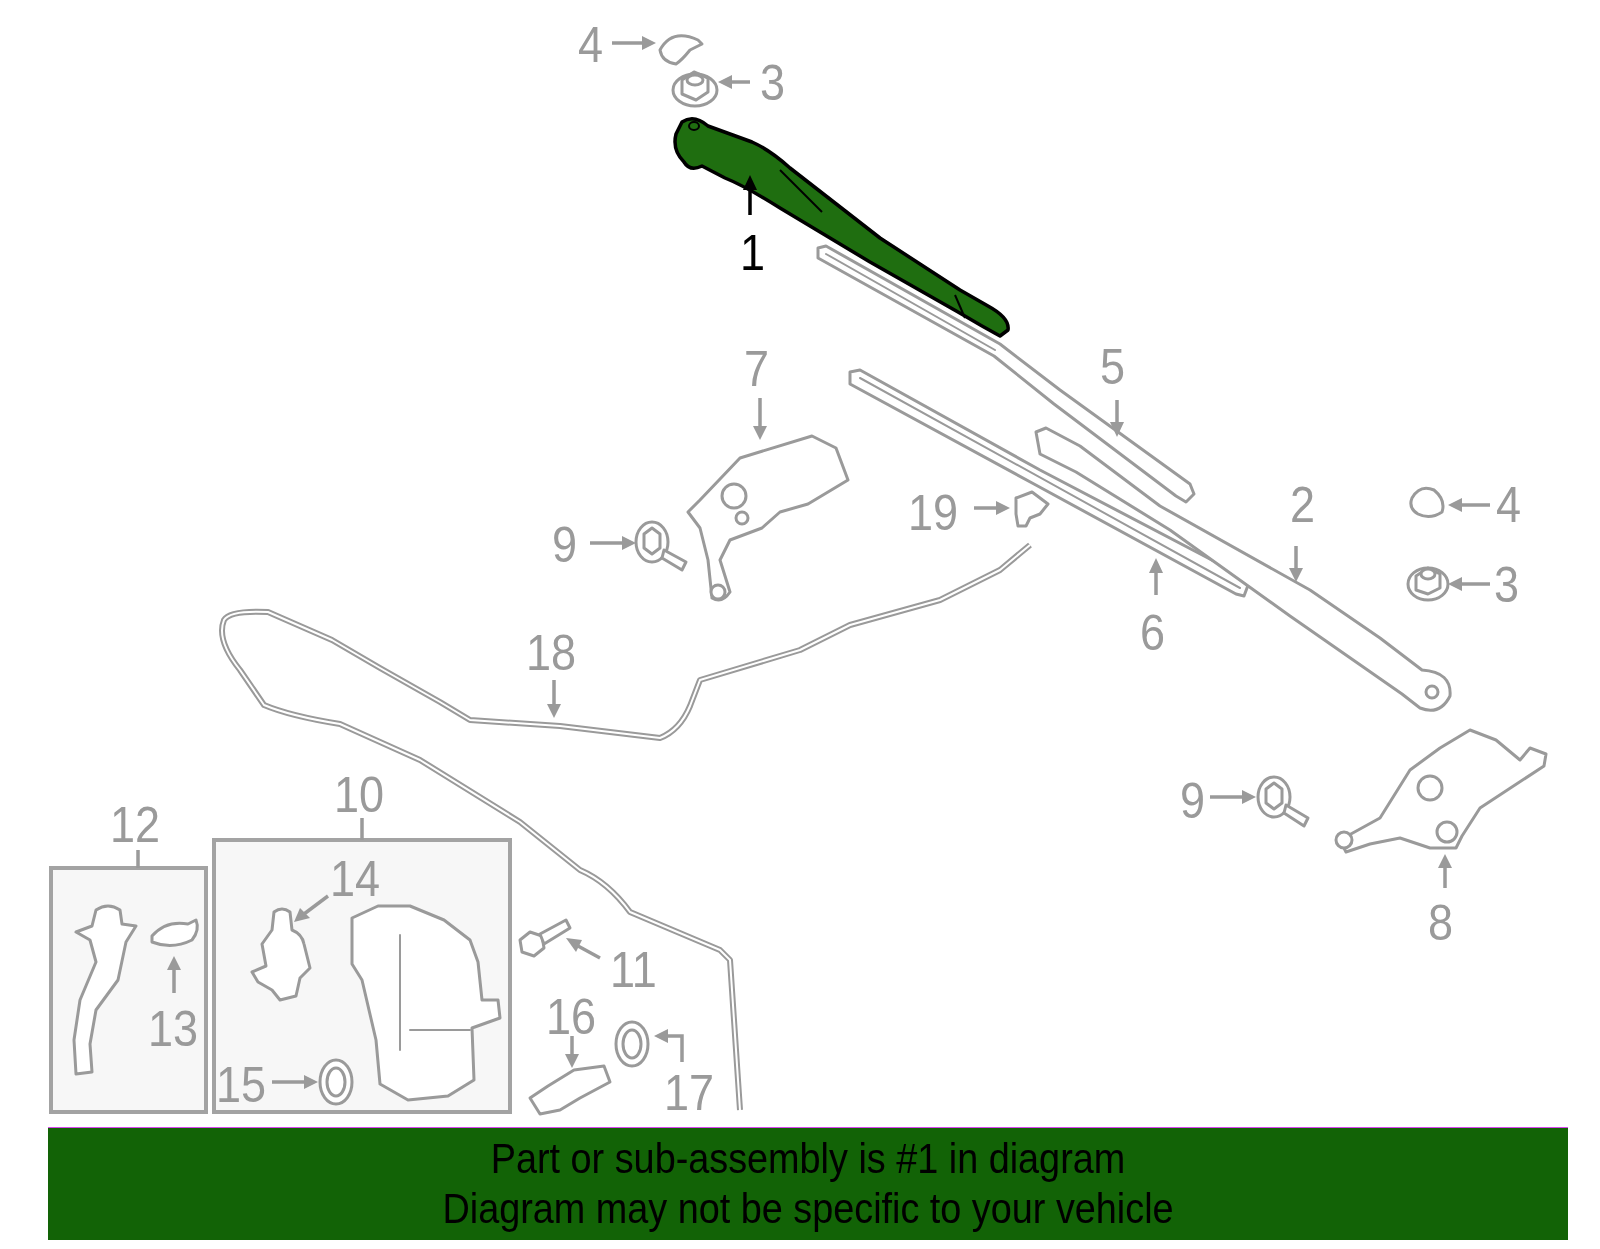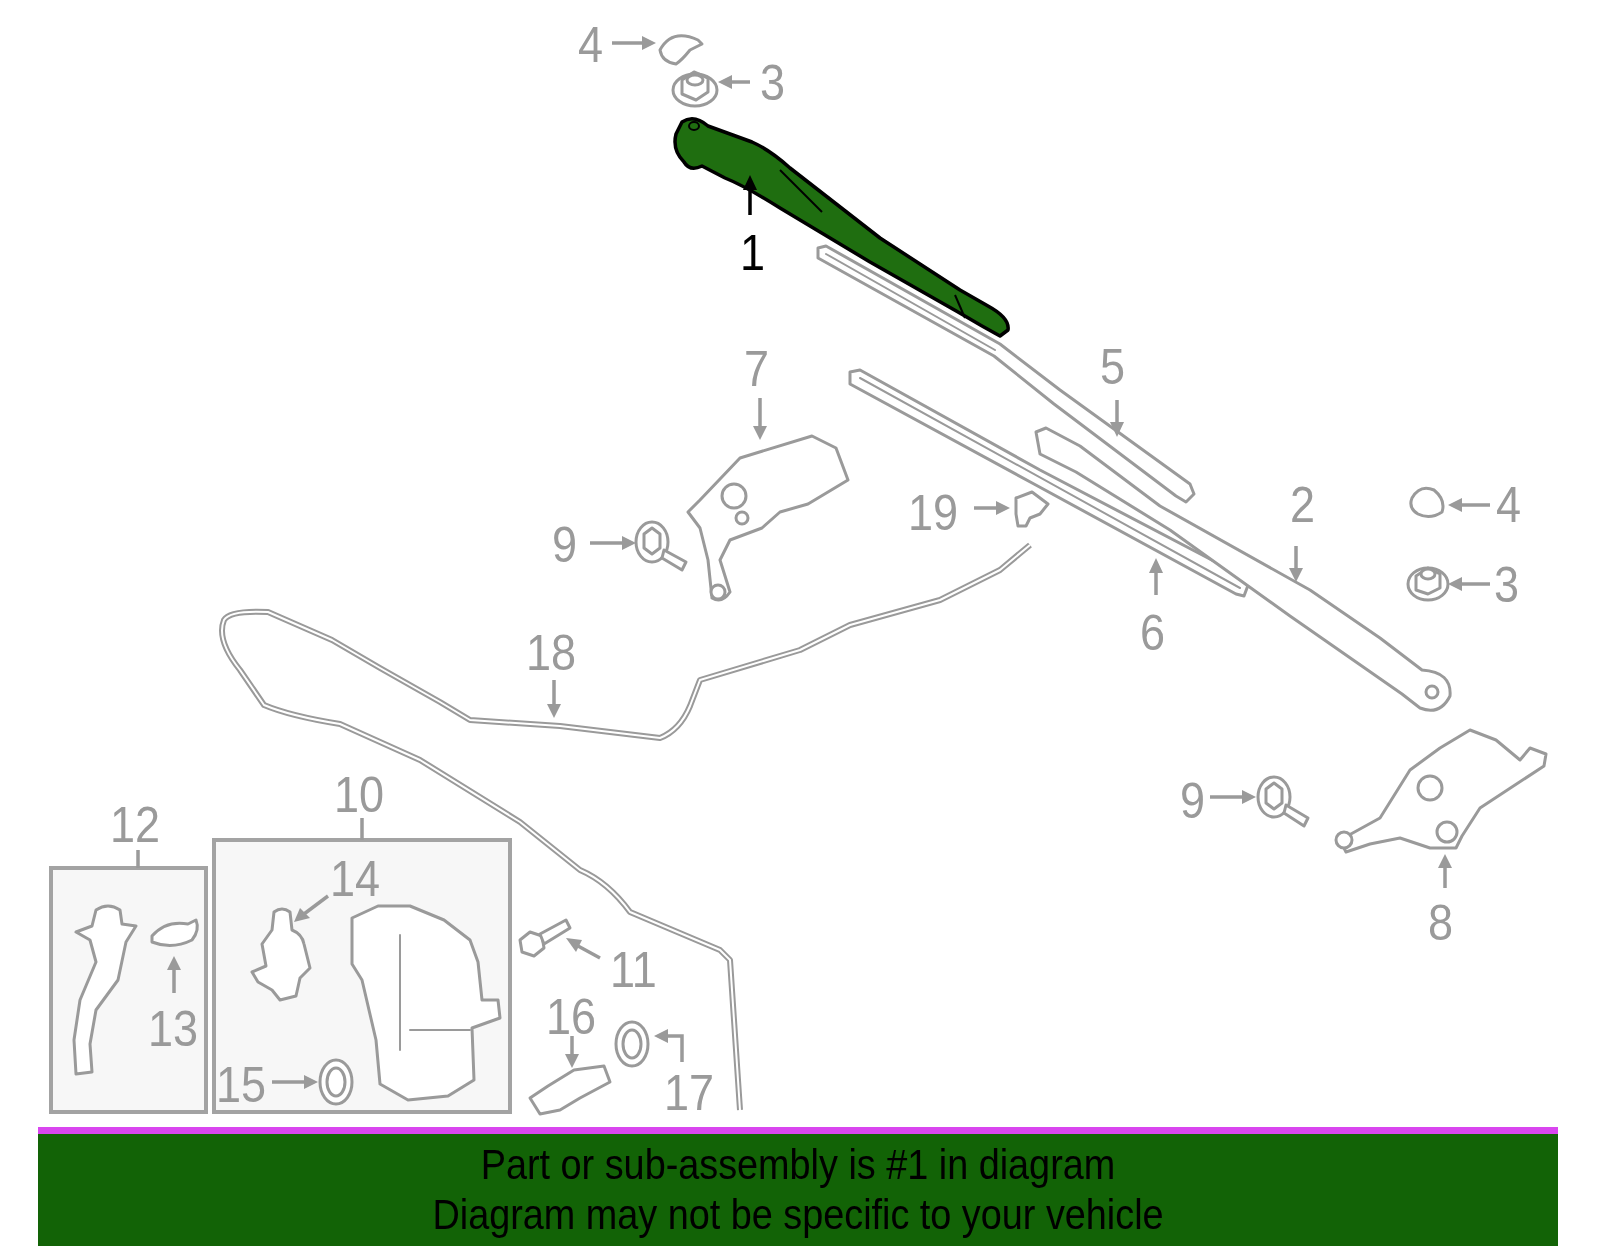--- a/index.html
+++ b/index.html
@@ -11,22 +11,22 @@
   .lead { fill: none; stroke: #9a9a9a; stroke-width: 3.5; }
   .ahead { fill: #9a9a9a; }
   .hl { fill: #1f6e10; stroke: #000; stroke-width: 3.5; stroke-linejoin: round; }
   .hl-thin { fill: none; stroke: #000; stroke-width: 2; }
   .lead-hl { fill: none; stroke: #000; stroke-width: 3.5; }
   .ahead-hl { fill: #000; }
   .box { fill: #f7f7f7; stroke: #a3a3a3; stroke-width: 4; }
   .callout { position: absolute; font-size: 50px; line-height: 50px; color: #9a9a9a;
              transform: scaleX(0.9); transform-origin: left top; white-space: nowrap; }
   .callout.highlight { color: #000; }
-  #banner { position: absolute; left: 38px; top: 1127px; width: 1520px; height: 112px;
-            background: #126306; border-top: 7px solid #d946ef; }
+  #banner { position: absolute; left: 48px; top: 1127px; width: 1520px; height: 112px;
+            background: #126306; border-top: 1px solid #d946ef; }
   .banner-line { position: absolute; left: 0; width: 1520px; text-align: center; color: #000;
                  font-size: 42px; line-height: 46px; transform: scaleX(0.9); transform-origin: 50% 0; }
 </style>
 </head>
 <body>
 
 <svg id="diagram" viewBox="0 0 1600 1249" xmlns="http://www.w3.org/2000/svg">
 
   <rect class="box" x="51" y="868" width="155" height="244"></rect>
   <line class="lead" x1="138" y1="868" x2="138" y2="850"></line>

